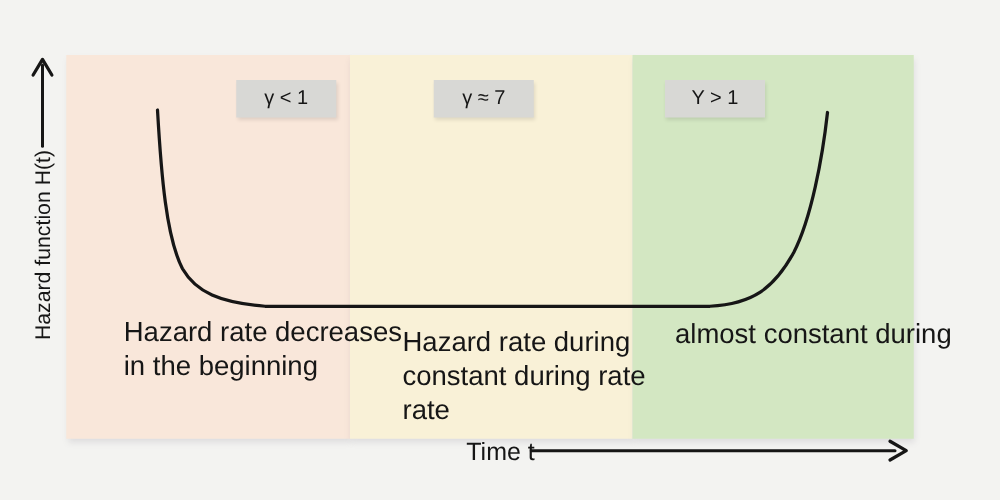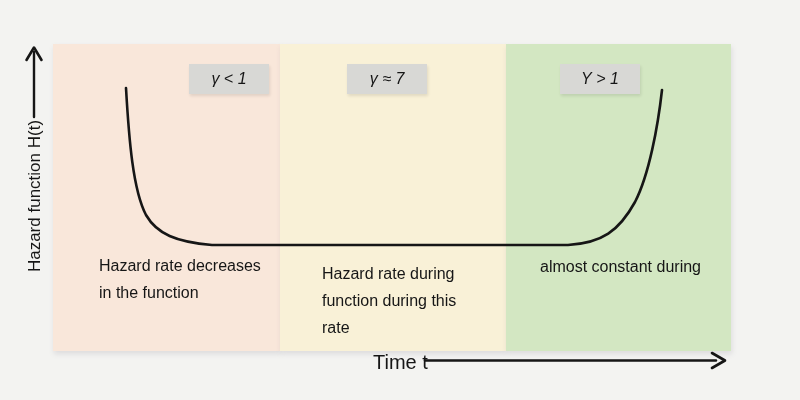--- a/index.html
+++ b/index.html
@@ -32,29 +32,28 @@
     position: absolute;
     top: 64px;
     width: 80px;
     height: 30px;
     line-height: 30px;
     text-align: center;
     font-size: 16px;
     color: var(--ink, #161616);
     background: var(--badge-background, #d8d8d5);
     box-shadow: 1px 2px 3px rgba(0,0,0,0.10);
-    font-style: italic;
   }
   .badge-1 { left: 189px; }
   .badge-2 { left: 347px; }
-  .badge-3 { left: 560px; }
+  .badge-3 { left: 532px; }
 
   .desc {
     position: absolute;
-    font-size: 16px;
+    font-size: 22px;
     line-height: 27px;
     color: var(--ink, #161616);
     white-space: nowrap;
   }
   .desc-1 { left: 99px;  top: 252px; }
   .desc-2 { left: 322px; top: 260px; }
   .desc-3 { left: 540px; top: 253px; }
 
   .ylabel {
     position: absolute;
@@ -105,24 +104,24 @@
     <line class="stroke" x1="425" y1="360.5" x2="716" y2="360.5" stroke-width="2.4"></line>
     <polyline class="stroke" points="712,353 725,360.5 712,368" stroke-width="2.6"></polyline>
     <path class="stroke" stroke-width="2.6" d="M126,88 C129,140 133,190 146,215 C157,234 176,242 212,245 L568,245 C602,243 619,231 635,202 C649,175 658,126 662,90"></path>
   </svg>
 
   <div class="ylabel">Hazard function H(t)</div>
   <div class="xlabel">Time t</div>
 
   <div class="desc desc-1">
     <div>Hazard rate decreases</div>
-    <div>in the function</div>
+    <div>in the beginning</div>
   </div>
   <div class="desc desc-2">
     <div>Hazard rate during</div>
-    <div>function during this</div>
+    <div>constant during rate</div>
     <div>rate</div>
   </div>
   <div class="desc desc-3">
     <div>almost constant during</div>
   </div>
 
 </div>
 
 </body></html>

